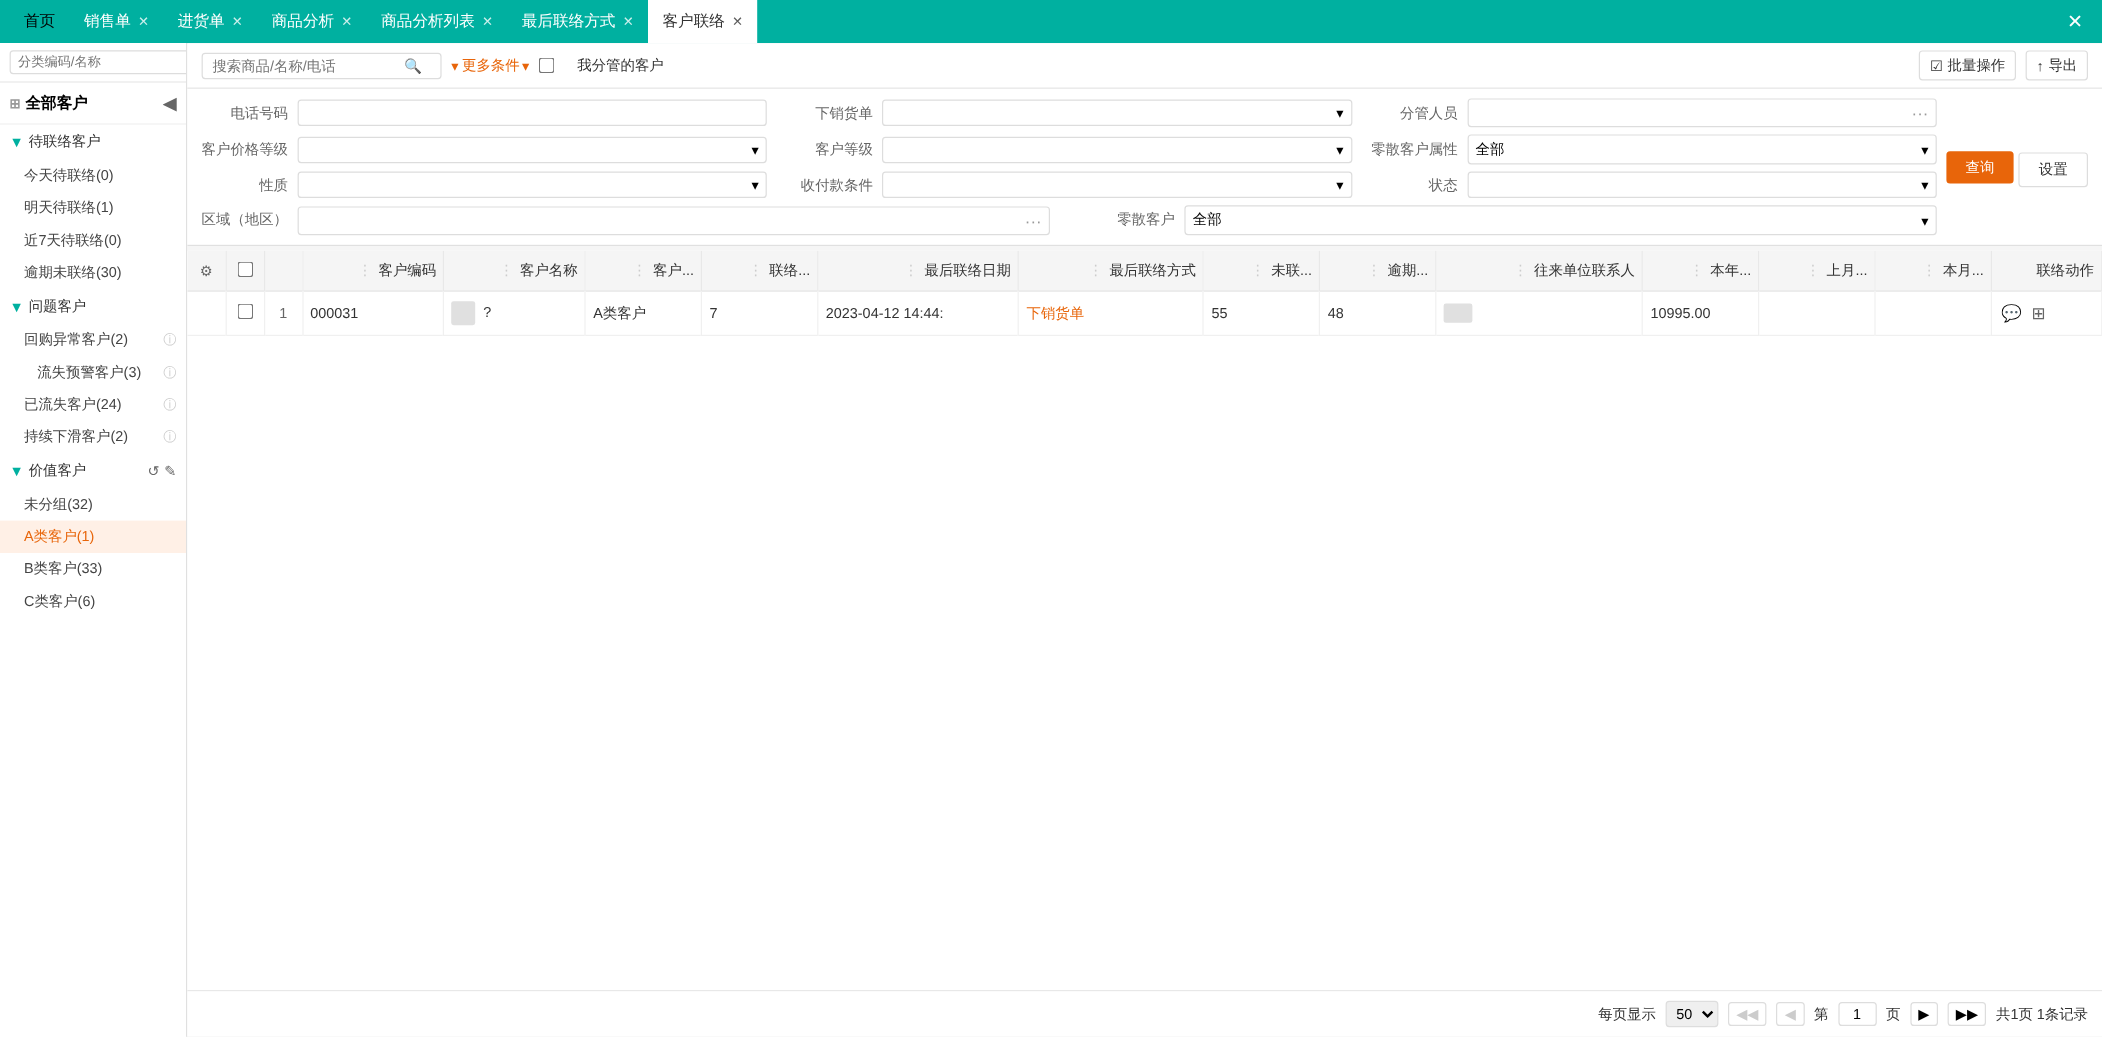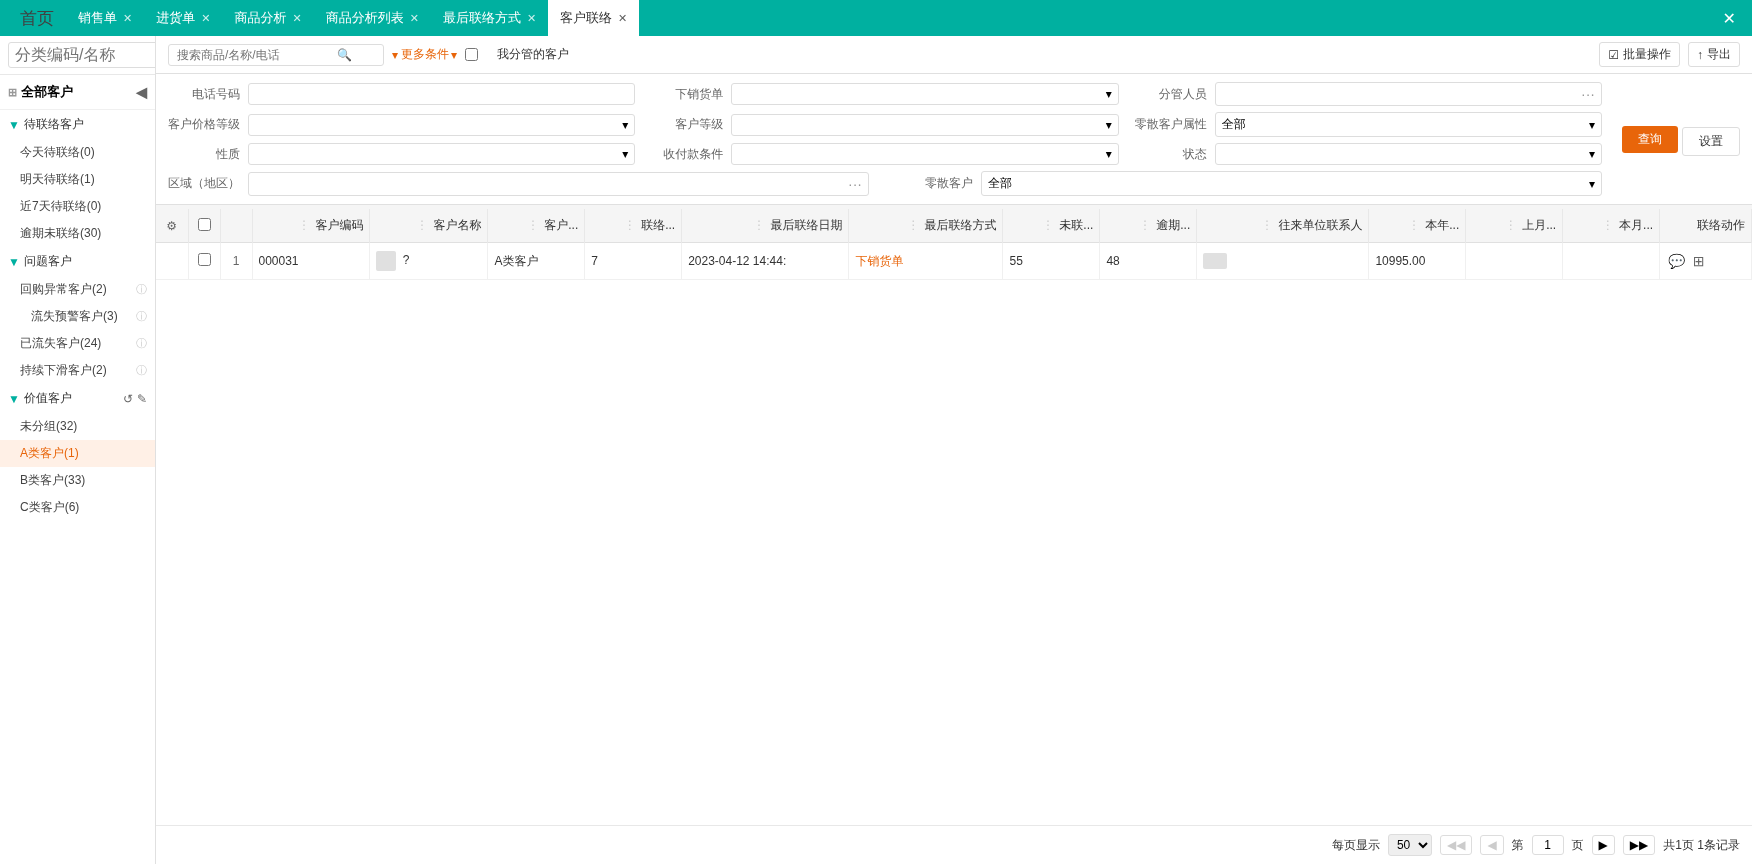--- a/index.html
+++ b/index.html
@@ -5,21 +5,21 @@
     * { box-sizing: border-box; margin: 0; padding: 0; }
     body { font-family: 'Microsoft YaHei', Arial, sans-serif; font-size: 12px; background: #f0f0f0; overflow: hidden; width: 1752px; height: 864px; }
 
     
     .top-nav {
       display: flex; align-items: center;
       background: #00b0a0; height: 36px;
       padding: 0 8px; color: white;
     }
     .top-nav .nav-home {
-      padding: 0 12px; font-size: 17px; cursor: pointer; color: #404040; white-space: nowrap;
+      padding: 0 12px; font-size: 13px; cursor: pointer; color: #000000; white-space: nowrap;
     }
     .top-nav .nav-tab {
       display: flex; align-items: center;
       padding: 0 12px; height: 36px; cursor: pointer;
       font-size: 13px; color: white; white-space: nowrap; position: relative;
     }
     .top-nav .nav-tab .close-btn {
       margin-left: 6px; font-size: 11px; opacity: 0.8;
     }
     .top-nav .nav-tab.active {
@@ -41,21 +41,21 @@
       border-right: 1px solid #e0e0e0;
       display: flex; flex-direction: column;
       overflow-y: auto;
     }
     .sidebar-search {
       display: flex; align-items: center;
       padding: 6px 8px; border-bottom: 1px solid #e8e8e8;
     }
     .sidebar-search input {
       flex: 1; border: 1px solid #ddd; border-radius: 3px; padding: 3px 6px;
-      font-size: 16px; outline: none;
+      font-size: 11px; outline: none;
     }
     .sidebar-header {
       display: flex; align-items: center; justify-content: space-between;
       padding: 8px 8px; font-weight: bold; font-size: 13px;
       border-bottom: 1px solid #f0f0f0;
     }
     .sidebar-header .collapse-icon { cursor: pointer; color: #666; font-size: 14px; }
     .sidebar-section-title {
       display: flex; align-items: center;
       padding: 6px 8px; font-size: 12px; color: #333; cursor: pointer;
@@ -72,21 +72,21 @@
     }
 
     
     .filter-bar {
       background: white; padding: 6px 12px;
       border-bottom: 1px solid #e0e0e0;
       display: flex; align-items: center; gap: 8px;
     }
     .filter-search-input {
       display: flex; align-items: center; border: 1px solid #ddd;
-      border-radius: 3px; padding: 3px 8px; width: 216px; background: white;
+      border-radius: 3px; padding: 3px 8px; width: 200px; background: white;
     }
     .filter-search-input input {
       border: none; outline: none; font-size: 12px; width: 160px;
     }
     .filter-more {
       display: flex; align-items: center; color: #e8650a; cursor: pointer; font-size: 12px;
     }
     .filter-checkbox {
       display: flex; align-items: center; gap: 19px; font-size: 12px; color: #333; cursor: pointer; justify-content: center;
     }
@@ -334,21 +334,21 @@
           <span>批量操作</span>
         </div>
         <div class="btn-export">
           <span>↑</span>
           <span>导出</span>
         </div>
       </div>
     </div>
 
     <div class="advanced-filters">
-      <div style="display:flex;gap:12px;">
+      <div style="display:flex;gap:0;">
         <div style="flex:1;">
 
           <div class="filter-row">
             <div class="filter-field">
               <span class="filter-label">电话号码</span>
               <div class="filter-input-wrap">
                 <input type="text" style="">
               </div>
             </div>
             <div style="width:16px;"></div>

